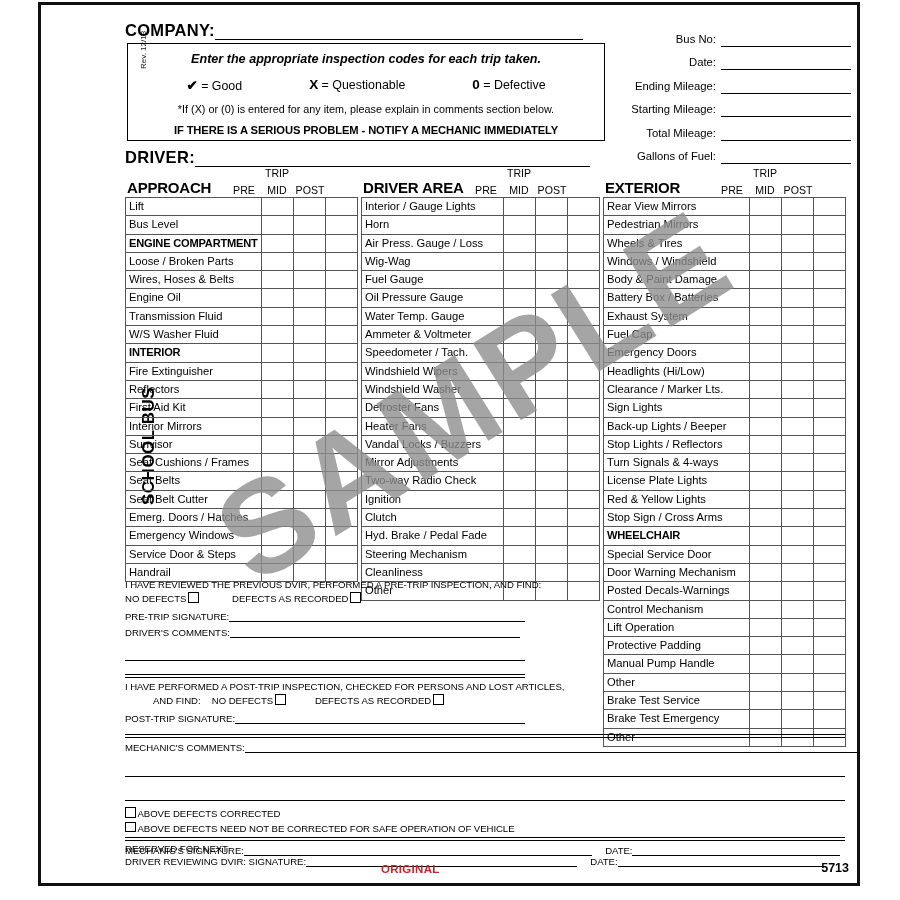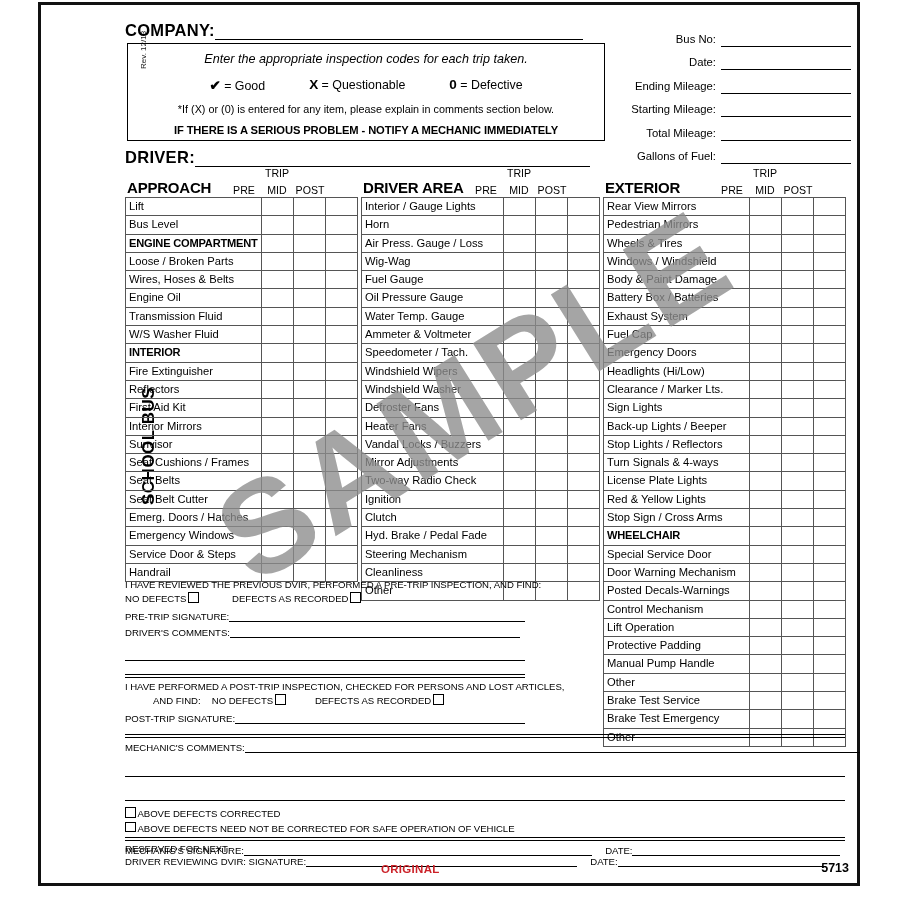--- a/index.html
+++ b/index.html
@@ -97,28 +97,28 @@
     left:86px;top:38px;
     width:478px;height:98px;
     border:1.4px solid #000;
     box-sizing:border-box;
     text-align:center;
   }
   #instr-title{
     margin-top:8px;
     font-size:12.6px;
     font-style:italic;
-    font-weight:normal;
+    font-weight:bold;
   }
   #codes-row{
     margin-top:11px;
     font-size:12.4px;
     display:flex;
     justify-content:center;
-    gap:44px;
+    gap:67px;
   }
   .codeitem{white-space:nowrap;}
   .codesym{font-weight:bold;font-size:13.5px;}
   #instr-note{
     margin-top:10px;
     font-size:10.8px;
   }
   #instr-warn{
     margin-top:9px;
     font-size:11.2px;

